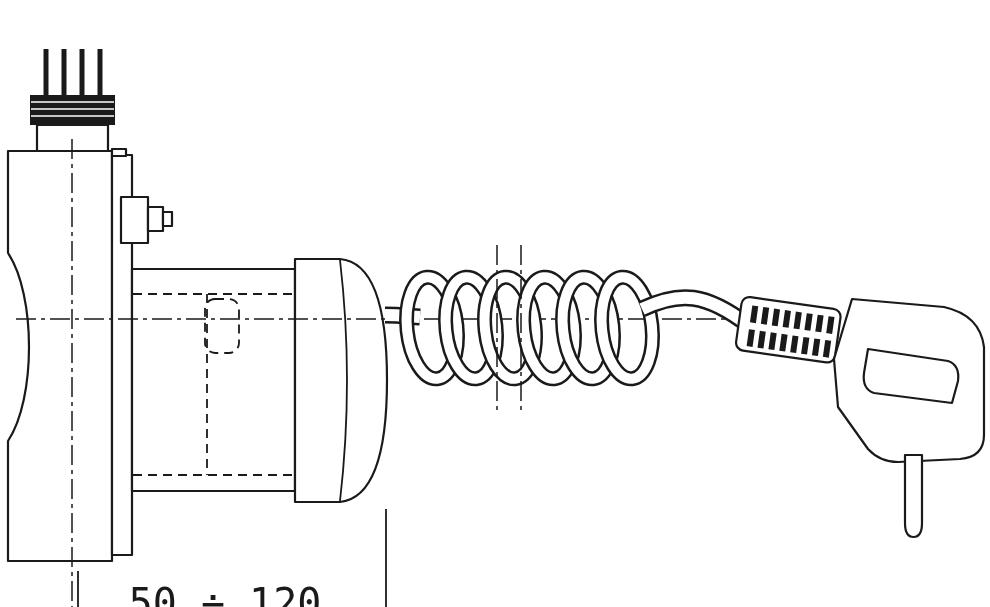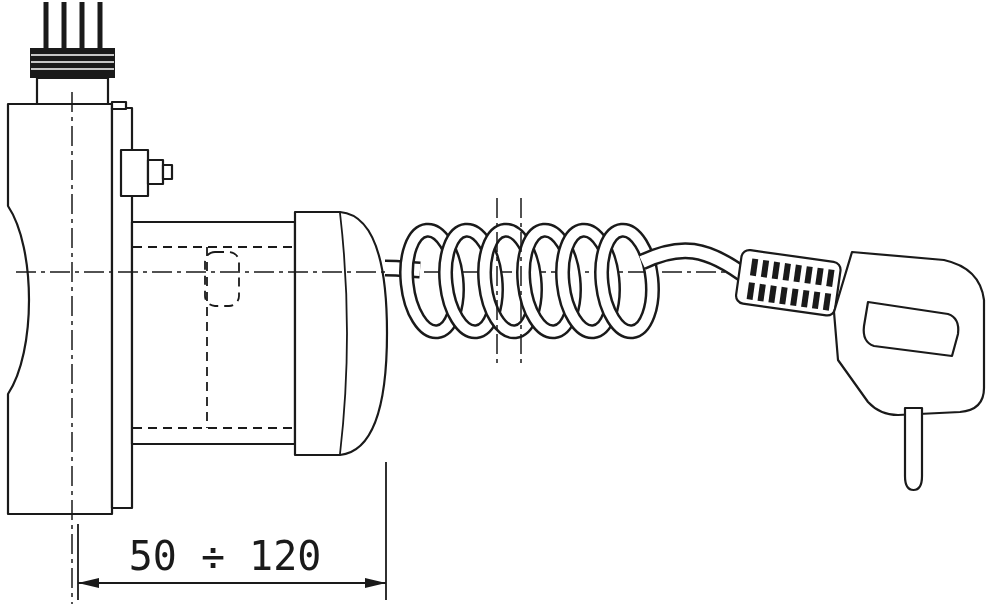--- a/index.html
+++ b/index.html
@@ -2,21 +2,21 @@
 <html style="--line: #1a1a1a; --bg: #ffffff;"><head>
 <meta charset="utf-8">
 <style>
   :root { --line:#1a1a1a; --bg:#ffffff; }
   html,body{margin:0;padding:0;}
   body{
     width:990px;height:607px;overflow:hidden;
     background:var(--bg);
     font-family:"DejaVu Sans",sans-serif;
   }
-  .stage{position:relative;width:990px;height:435px;background:var(--bg);}
+  .stage{position:relative;width:990px;height:435px;background:var(--bg);margin-top:47px;}
   svg{display:block;}
   .s   {stroke:var(--line);fill:none;stroke-width:2.2;stroke-linecap:butt;}
   .sf  {stroke:var(--line);fill:var(--bg);stroke-width:2.2;stroke-linejoin:round;}
   .blk {fill:var(--line);stroke:none;}
   .wht {stroke:var(--bg);stroke-width:1.4;}
   .dash{stroke-dasharray:9 6;stroke-width:1.8;}
   .cdot{stroke-dasharray:20 5 4 5;stroke-width:1.5;}
   .thin{stroke-width:1.8;}
   .wire{stroke:var(--line);stroke-width:5;fill:none;}
   .tube-o{stroke:var(--line);fill:none;}

